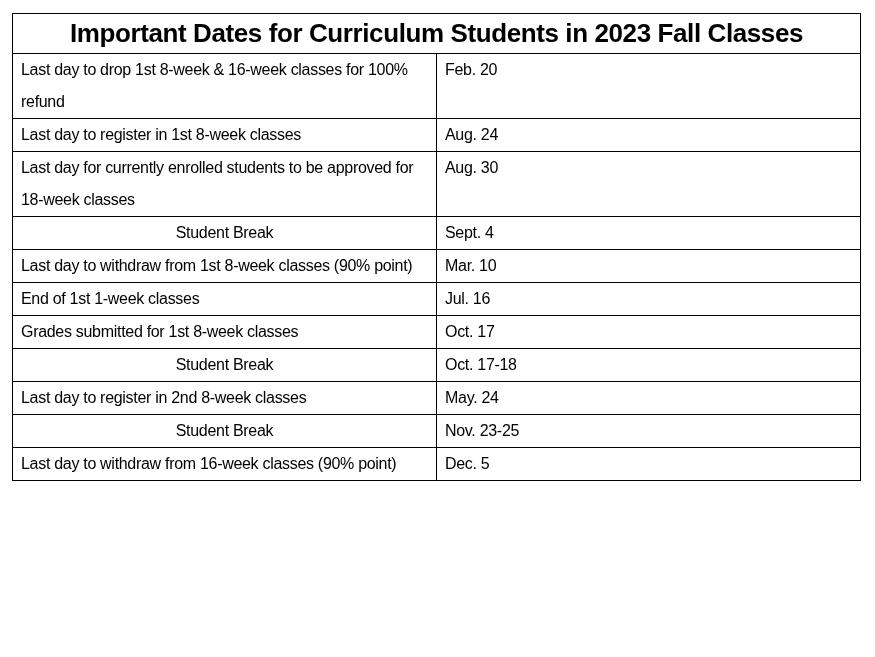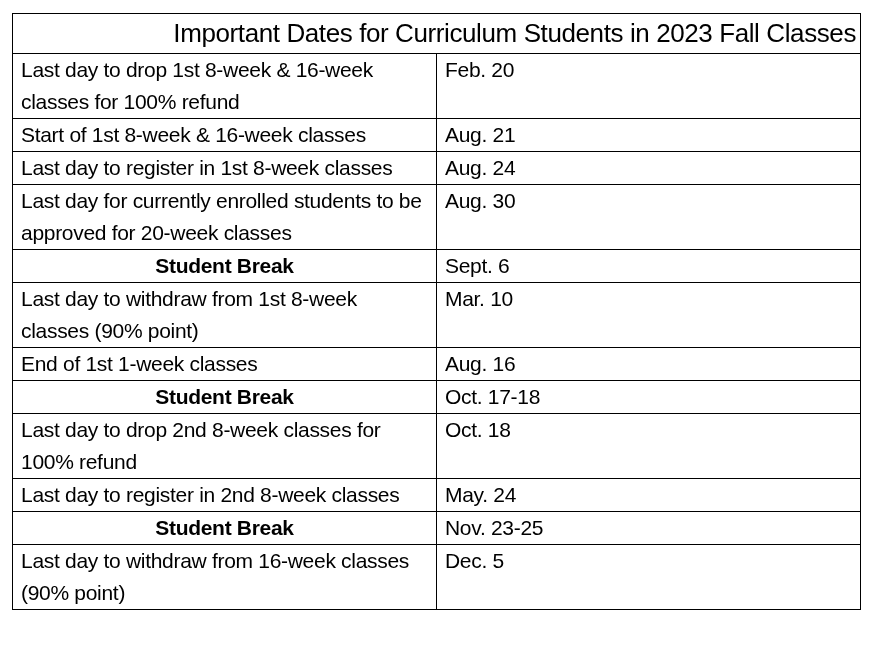--- a/index.html
+++ b/index.html
@@ -18,87 +18,83 @@
     table {
       border-collapse: collapse;
       width: 849px;
       font-family: "Liberation Sans", sans-serif;
       color: #000;
       table-layout: fixed;
     }
     td, th {
       border: 1.3px solid #000;
       padding: 0 8px 0 8px;
-      font-size: 21px;
+      font-size: 16px;
       line-height: 32px;
       vertical-align: top;
       font-weight: normal;
       letter-spacing: -0.3px;
     }
     th.title {
       font-size: 26px;
-      font-weight: normal;
-      text-align: right;
+      font-weight: bold;
+      text-align: center;
       height: 39px;
       line-height: 39px;
       padding: 0 4px;
       letter-spacing: -0.4px;
       white-space: nowrap;
     }
     td.event { width: 692px; }
     td.date { width: 122px; white-space: nowrap; }
-    td.center { text-align: center; font-weight: bold; }
+    td.center { text-align: center; }
     tr.row td { height: 32px; }
   </style>
 </head>
 <body>
 
 <div class="wrap">
   <table>
     <thead>
       <tr>
         <th class="title" colspan="2">Important Dates for Curriculum Students in 2023 Fall Classes</th>
       </tr>
     </thead>
     <tbody id="tbody">
         <tr class="row">
           <td class="event">Last day to drop 1st 8-week &amp; 16-week classes for 100% refund</td>
           <td class="date">Feb. 20</td>
         </tr>
         <tr class="row">
-          <td class="event">Start of 1st 8-week &amp; 16-week classes</td>
-          <td class="date">Aug. 21</td>
-        </tr>
-        <tr class="row">
           <td class="event">Last day to register in 1st 8-week classes</td>
           <td class="date">Aug. 24</td>
         </tr>
         <tr class="row">
-          <td class="event">Last day for currently enrolled students to be approved for 20-week classes</td>
+          <td class="event">Last day for currently enrolled students to be approved for 18-week classes</td>
           <td class="date">Aug. 30</td>
         </tr>
         <tr class="row">
           <td class="event center">Student Break</td>
-          <td class="date">Sept. 6</td>
+          <td class="date">Sept. 4</td>
         </tr>
         <tr class="row">
           <td class="event">Last day to withdraw from 1st 8-week classes (90% point)</td>
           <td class="date">Mar. 10</td>
         </tr>
         <tr class="row">
           <td class="event">End of 1st 1-week classes</td>
-          <td class="date">Aug. 16</td>
+          <td class="date">Jul. 16</td>
+        </tr>
+        <tr class="row">
+          <td class="event">Grades submitted for 1st 8-week classes</td>
+          <td class="date">Oct. 17</td>
         </tr>
         <tr class="row">
           <td class="event center">Student Break</td>
           <td class="date">Oct. 17-18</td>
-        </tr>
-        <tr class="row">
-          <td class="event">Last day to drop 2nd 8-week classes for 100% refund</td>
-          <td class="date">Oct. 18</td>
         </tr>
         <tr class="row">
           <td class="event">Last day to register in 2nd 8-week classes</td>
           <td class="date">May. 24</td>
         </tr>
         <tr class="row">
           <td class="event center">Student Break</td>
           <td class="date">Nov. 23-25</td>
         </tr>
         <tr class="row">

